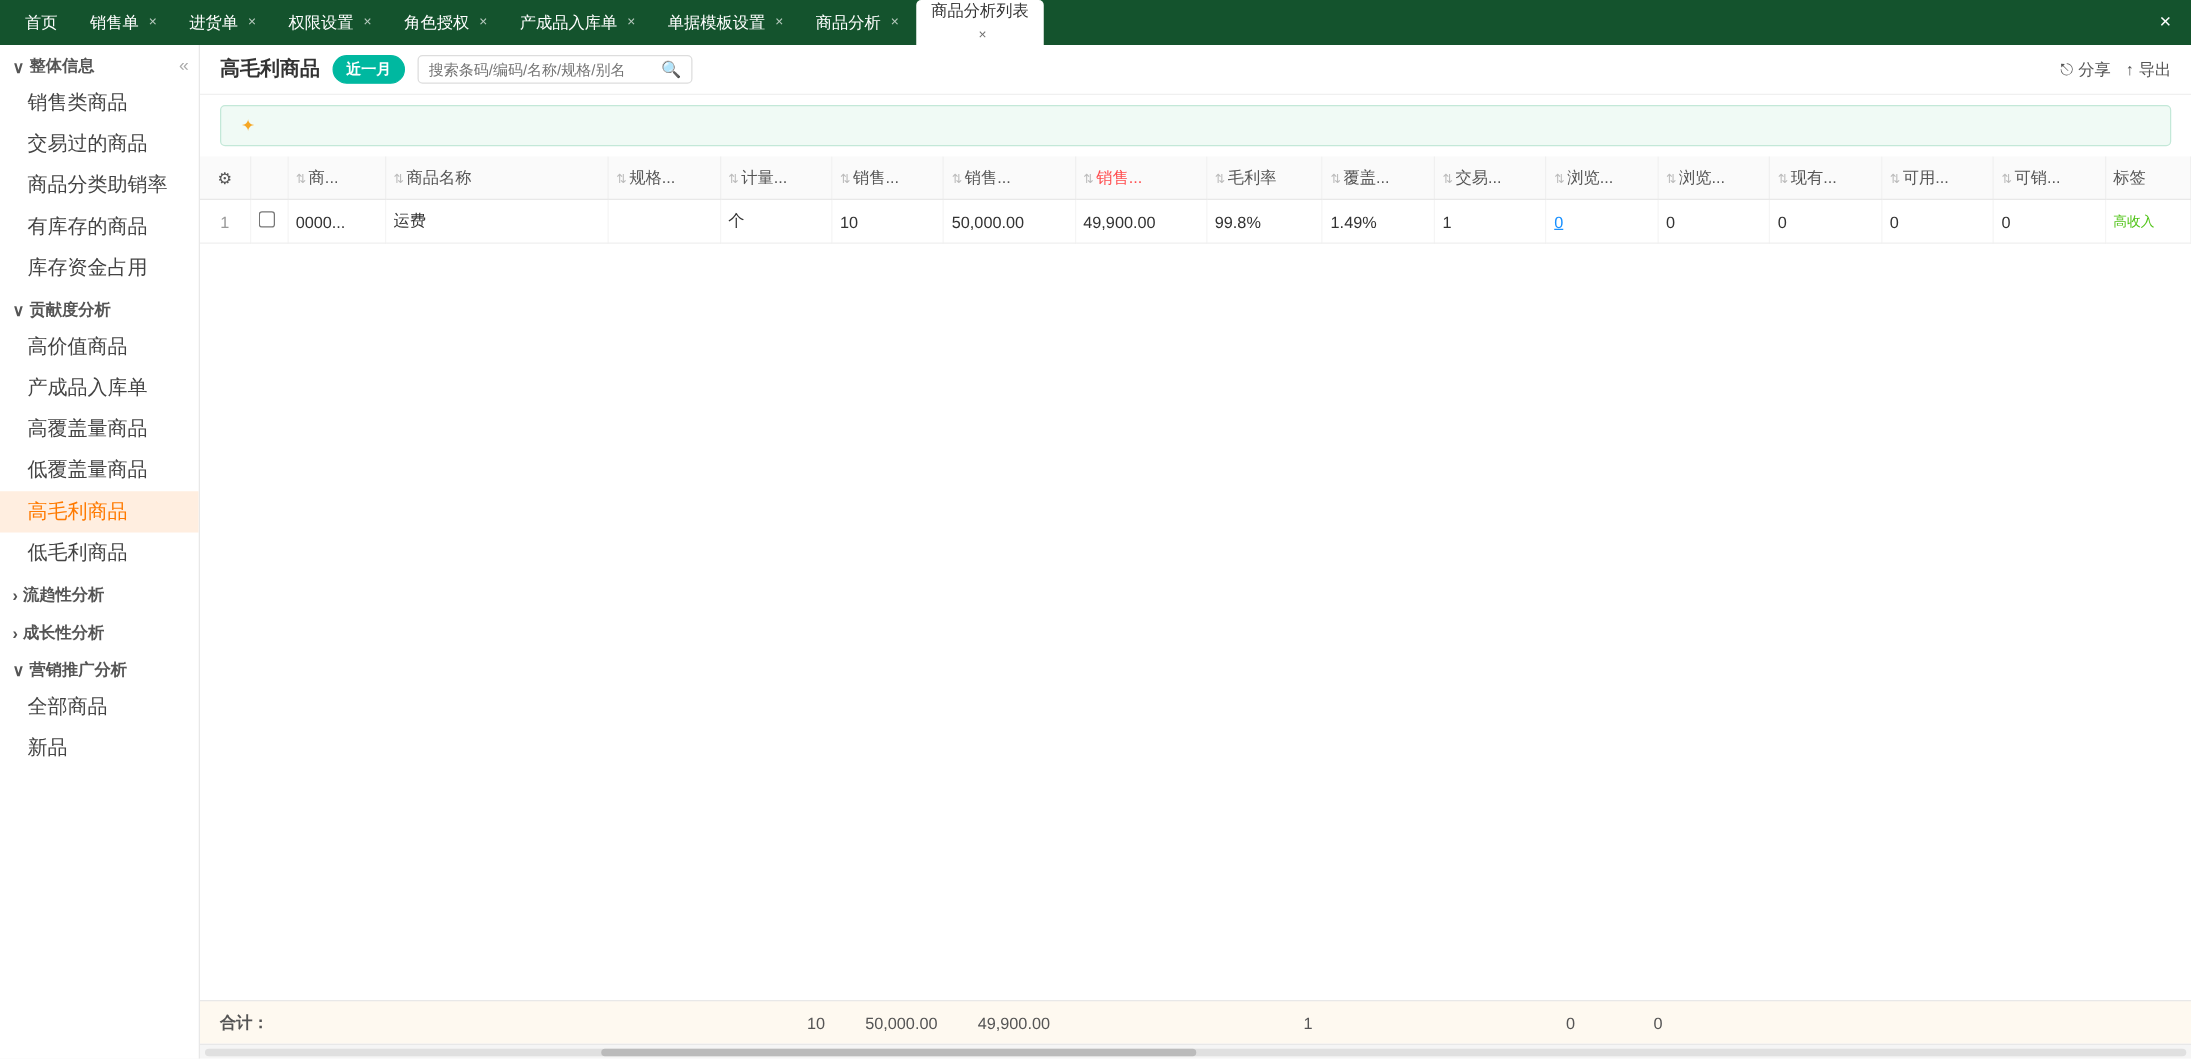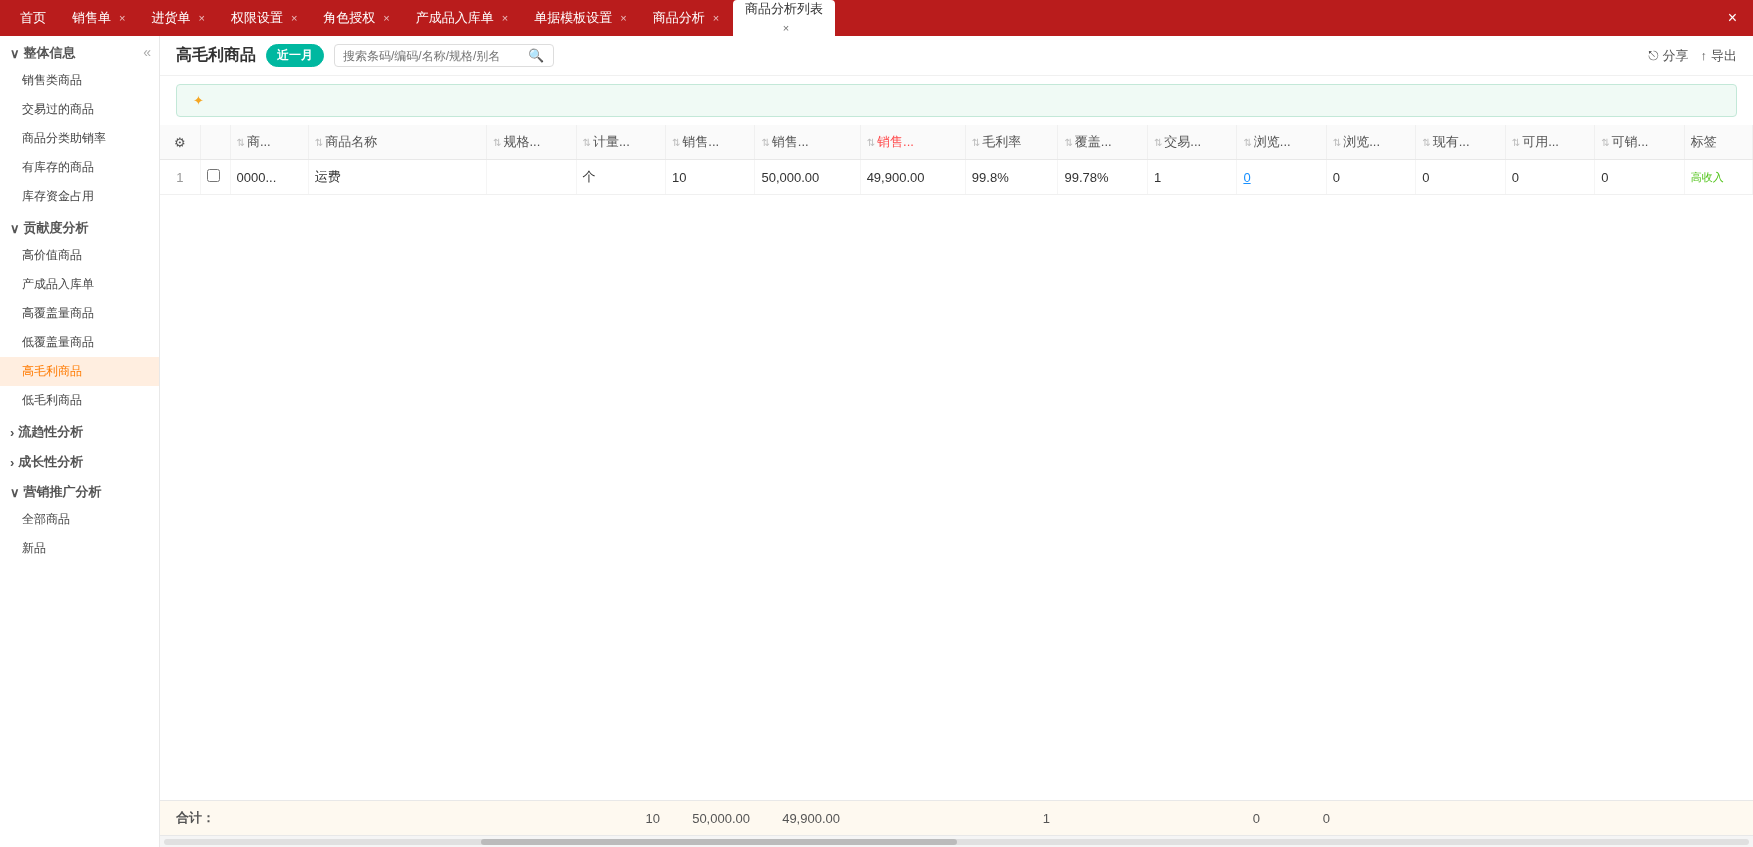--- a/index.html
+++ b/index.html
@@ -2,21 +2,21 @@
 <html><head>
   <meta charset="utf-8">
   <style>
     * { box-sizing: border-box; margin: 0; padding: 0; font-family: 'Microsoft YaHei', Arial, sans-serif; font-size: 13px; }
     body { background: #f5f5f5; overflow: hidden; width: 1753px; height: 847px; }
 
     
     .top-nav {
       display: flex;
       align-items: center;
-      background: #b91c1c;
+      background: #14532d;
       height: 36px;
       padding: 0 8px;
       gap: 2px;
     }
     .nav-item {
       display: flex;
       align-items: center;
       padding: 0 12px;
       height: 36px;
       color: #fff;
@@ -65,21 +65,21 @@
       color: #555;
       font-weight: 600;
       font-size: 13px;
       cursor: pointer;
       gap: 4px;
     }
     .sidebar-item {
       padding: 6px 10px 6px 22px;
       color: #444;
       cursor: pointer;
-      font-size: 12px;
+      font-size: 16px;
       white-space: nowrap;
       overflow: hidden;
       text-overflow: ellipsis;
     }
     .sidebar-item.active { background: #ffeee0; color: #ff7a00; }
     .sidebar-group-collapsed {
       display: flex;
       align-items: center;
       padding: 8px 10px 4px 10px;
       color: #555;
@@ -399,21 +399,21 @@
             <td class="row-num">1</td>
             <td><input type="checkbox" style="cursor: pointer;"></td>
             <td>0000...</td>
             <td>运费</td>
             <td></td>
             <td>个</td>
             <td>10</td>
             <td>50,000.00</td>
             <td>49,900.00</td>
             <td>99.8%</td>
-            <td>99.78%</td>
+            <td>1.49%</td>
             <td>1</td>
             <td><span class="link-style">0</span></td>
             <td>0</td>
             <td>0</td>
             <td>0</td>
             <td>0</td>
             <td><span class="tag-high-income">高收入</span></td>
           </tr>
         </tbody>
       </table>

